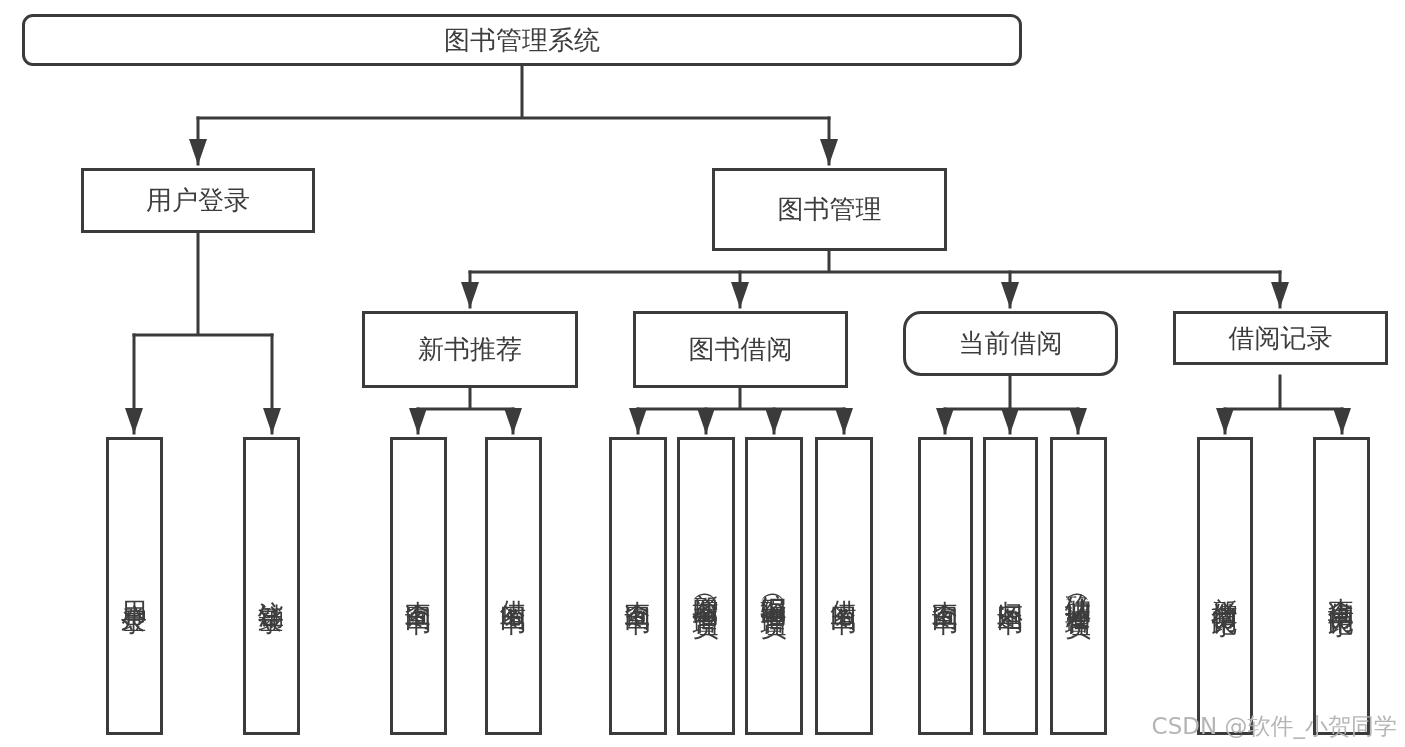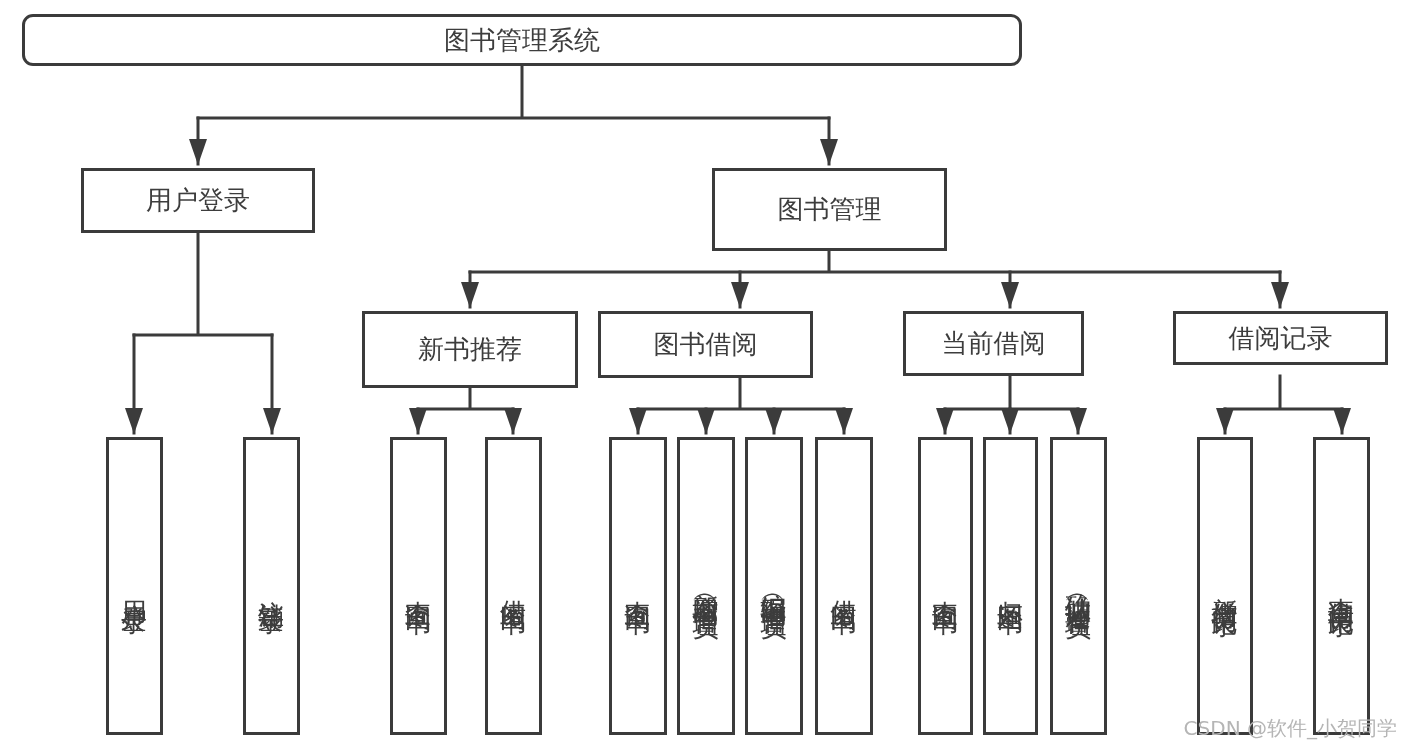--- a/index.html
+++ b/index.html
@@ -48,21 +48,21 @@
   }
   .node.v {
     writing-mode: vertical-rl;
     letter-spacing: 3px;
     line-height: 1;
   }
   .watermark {
     position: absolute;
     right: 8px;
     bottom: 5px;
-    font-size: 20px;
+    font-size: 23px;
     color: var(--watermark);
     z-index: 3;
     white-space: nowrap;
   }
 </style>
 </head>
 <body>
 
 <div class="stage">
 
@@ -101,22 +101,22 @@
     <line class="edge" x1="1225" y1="409" x2="1225" y2="433" marker-end="url(#arw)"></line>
     <line class="edge" x1="1342" y1="409" x2="1342" y2="433" marker-end="url(#arw)"></line>
   </svg>
 
   <div class="node h" style="left:22px; top:14px; width:1000px; height:52px;border-radius:11px;">图书管理系统</div>
 
   <div class="node h" style="left:81px; top:168px; width:234px; height:65px;">用户登录</div>
   <div class="node h" style="left:712px; top:168px; width:235px; height:83px;">图书管理</div>
 
   <div class="node h" style="left:362px; top:311px; width:216px; height:77px;">新书推荐</div>
-  <div class="node h" style="left:598px; top:311px; width:215px; height:67px;">图书借阅</div>
-  <div class="node h" style="left:903px; top:311px; width:181px; height:65px;">当前借阅</div>
+  <div class="node h" style="left:633px; top:311px; width:215px; height:77px;">图书借阅</div>
+  <div class="node h" style="left:903px; top:311px; width:215px; height:65px;border-radius:18px;">当前借阅</div>
   <div class="node h" style="left:1173px; top:311px; width:215px; height:54px;">借阅记录</div>
 
   <div class="node v" style="left:106px; top:437px; width:57px; height:298px;">用户登录</div>
   <div class="node v" style="left:243px; top:437px; width:57px; height:298px;">注销登录</div>
 
   <div class="node v" style="left:390px; top:437px; width:57px; height:298px;">查询图书</div>
   <div class="node v" style="left:485px; top:437px; width:57px; height:298px;">借阅图书</div>
 
   <div class="node v" style="left:609px; top:437px; width:58px; height:298px;">查询图书</div>
   <div class="node v" style="left:677px; top:437px; width:58px; height:298px;">新增图书（管理员）</div>

